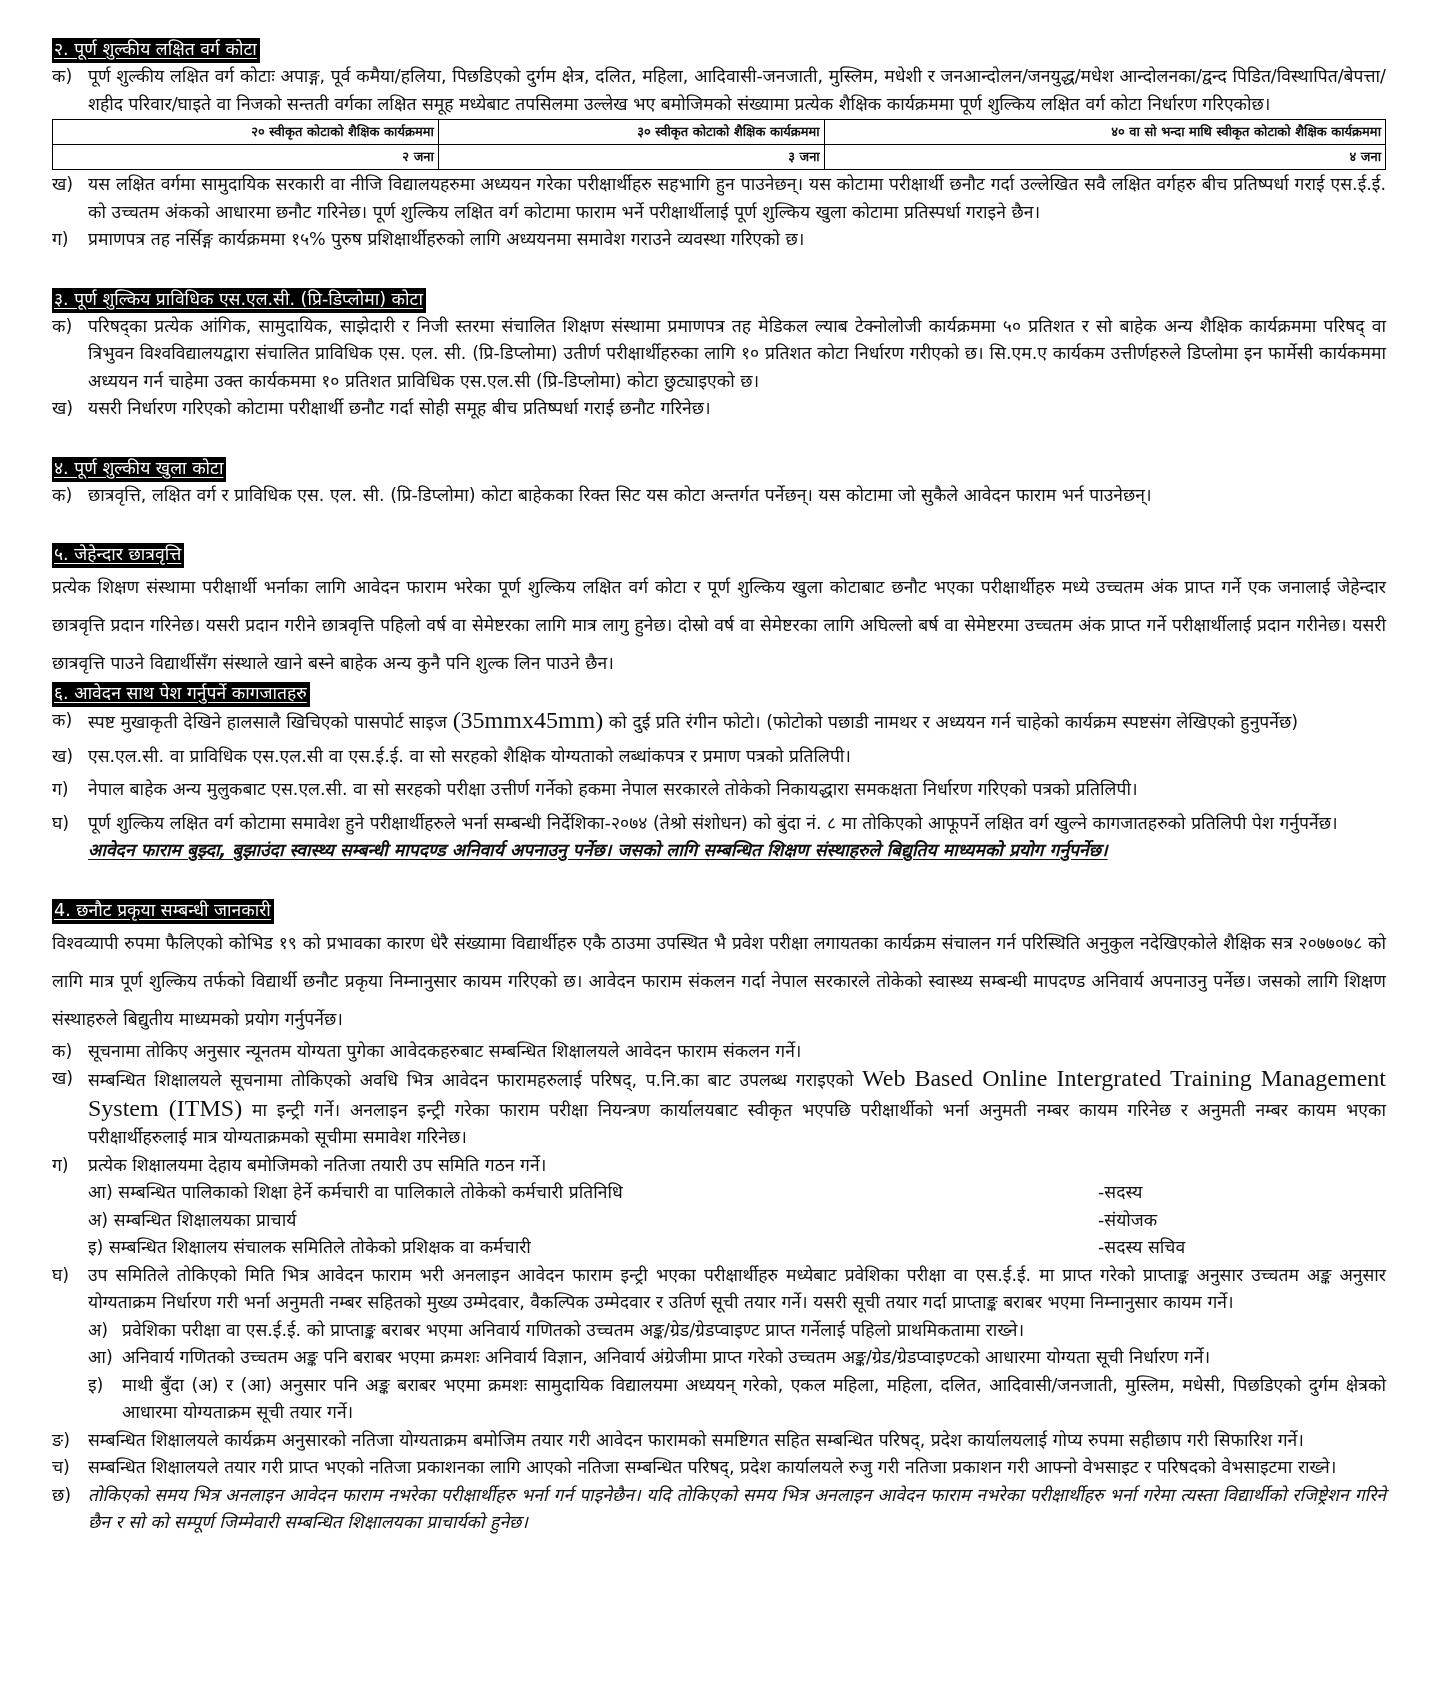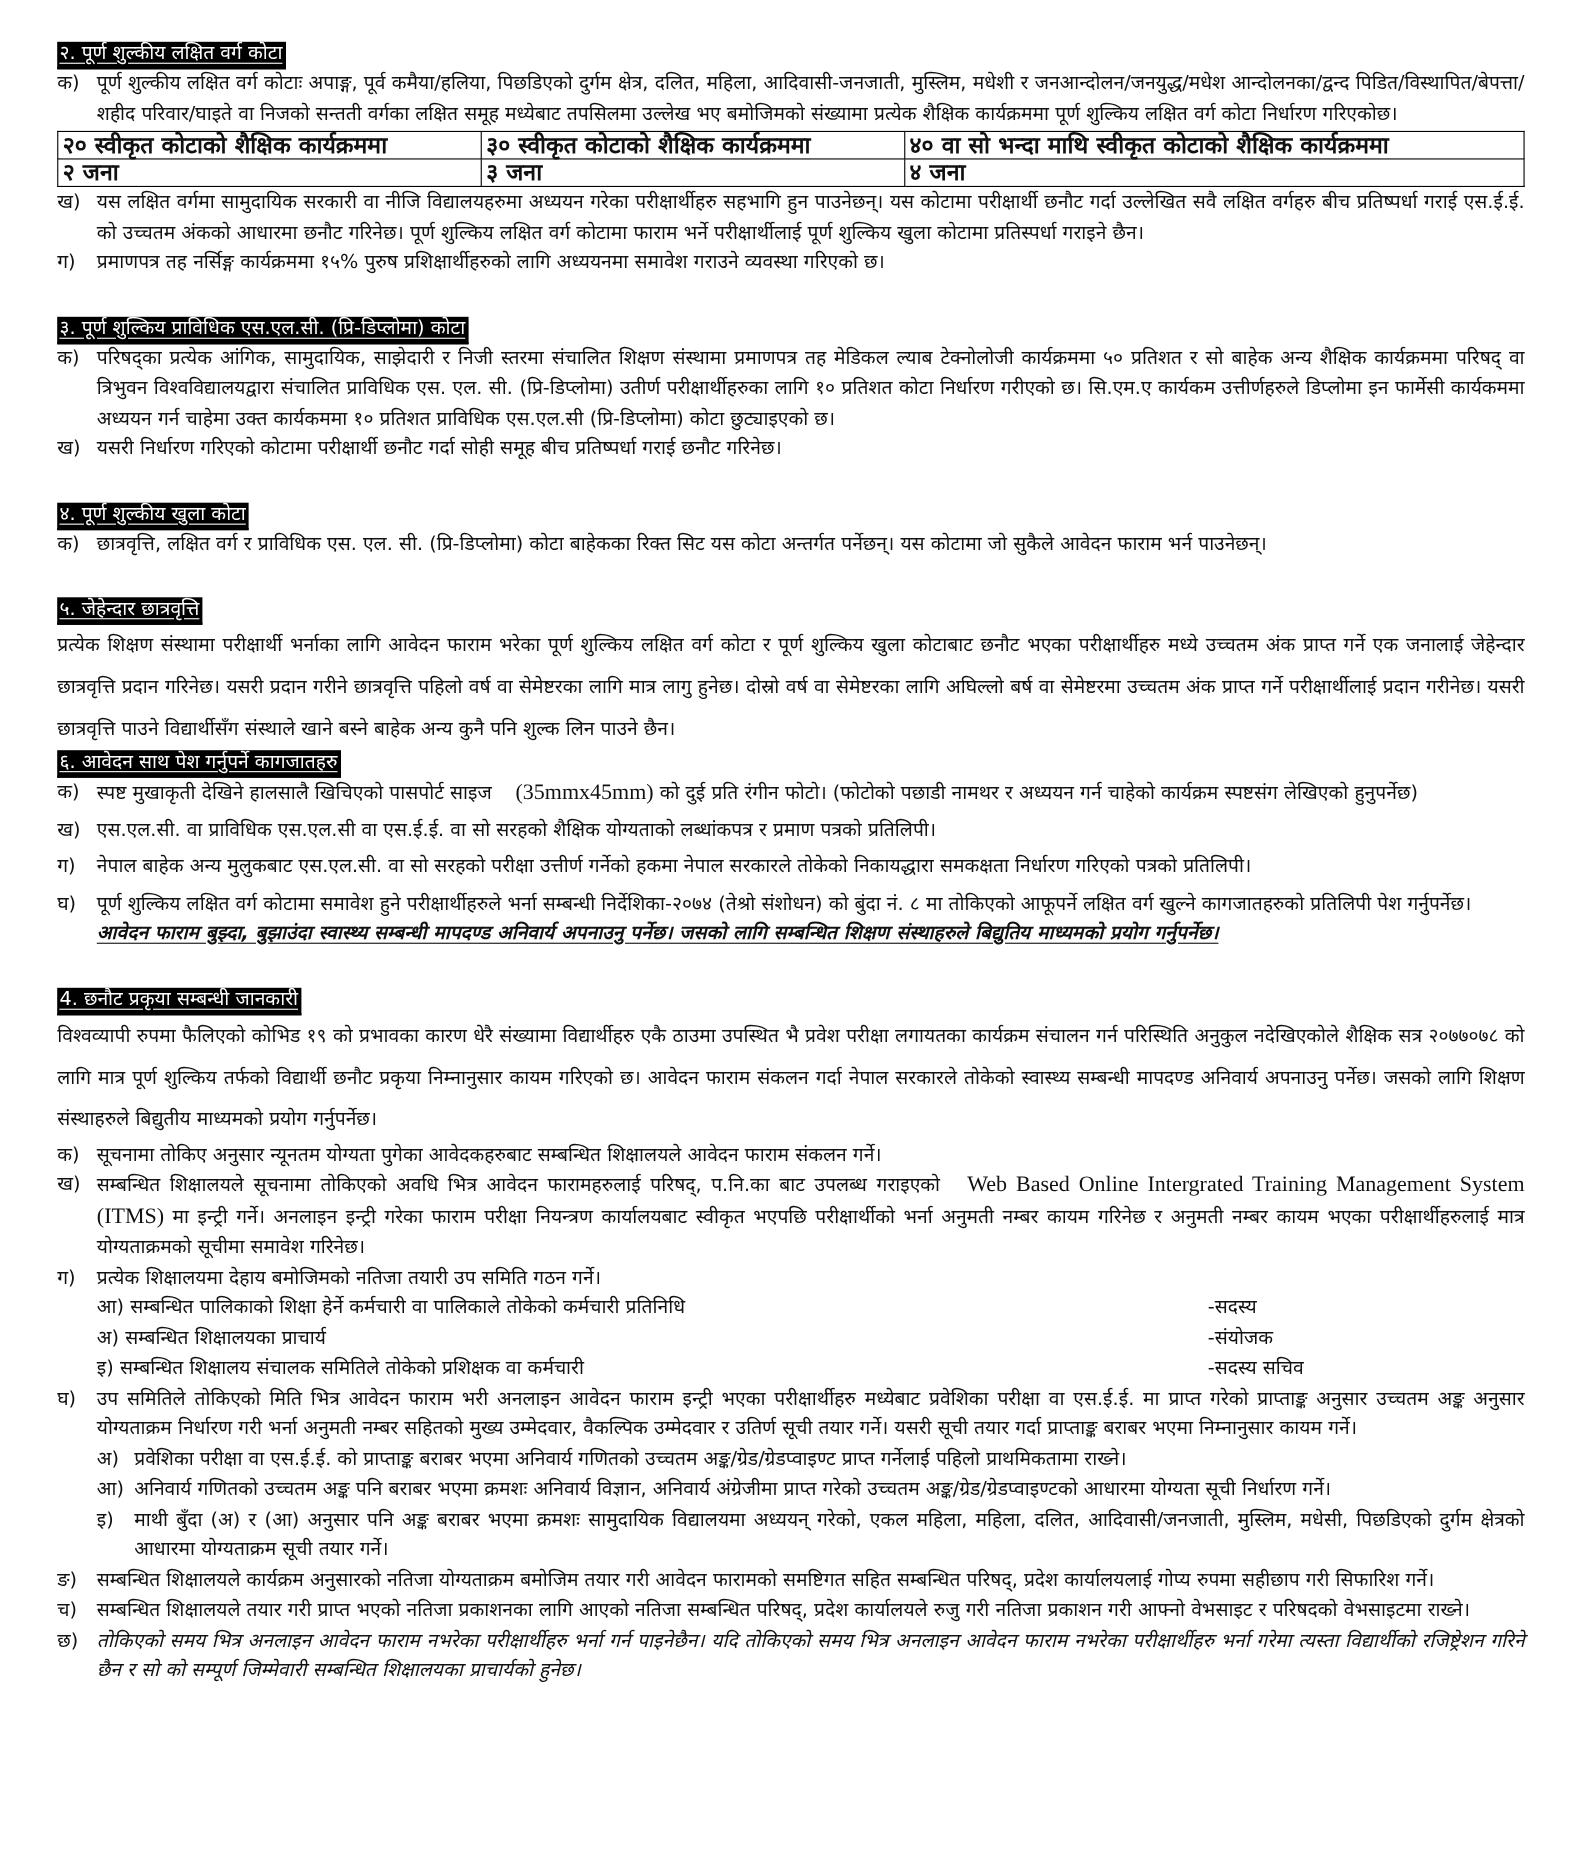--- a/index.html
+++ b/index.html
@@ -9,26 +9,26 @@
   .heading { display: inline-block; background: #000; color: #fff; font-size: 17.5px; line-height: 23px; padding: 0 3px 0 2px; border-bottom: 2px solid #000; text-decoration: underline; text-underline-offset: 3px; }
   .item { position: relative; padding-left: 36px; line-height: 27.5px; text-align: justify; }
   .item .lbl { position: absolute; left: 0; top: 0; }
   .para { line-height: 38px; text-align: justify; }
   .sub { position: relative; padding-left: 70px; line-height: 27.5px; text-align: justify; }
   .sub .lbl { position: absolute; left: 36px; top: 0; }
   .sub-row { display: flex; padding-left: 36px; line-height: 27.5px; }
   .sub-row .txt { width: 1010px; }
   .sub-row .role { flex: 1; }
   table.quota { width: 100%; border-collapse: collapse; margin: 1px 0 1px 0; }
-  table.quota td { border: 1.5px solid #000; text-align: left; font-weight: bold; font-size: 21px; line-height: 24px; padding: 0 4px; }
+  table.quota td { border: 1.5px solid #000; text-align: right; font-weight: bold; font-size: 13px; line-height: 24px; padding: 0 4px; }
   .gap-lg { height: 34px; }
   .gap-sm { height: 6px; }
   .emph { font-weight: bold; font-style: italic; text-decoration: underline; text-underline-offset: 3px; }
   .bi { font-weight: normal; font-style: italic; }
-  .latin { font-family: "Liberation Serif", serif; font-size: 20px; margin-left: 16px; }
+  .latin { font-family: "Liberation Serif", serif; font-size: 24px; }
 </style>
 </head>
 <body>
 
 <div class="page">
 
   <section>
     <div class="heading">२. पूर्ण शुल्कीय लक्षित वर्ग कोटा</div>
     <div class="item">
       <span class="lbl">क)</span>

